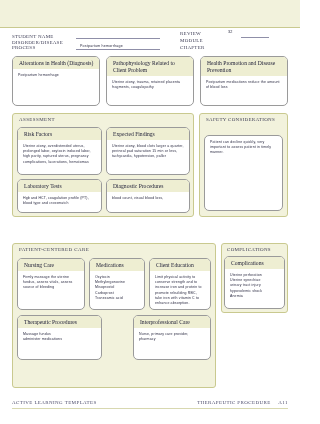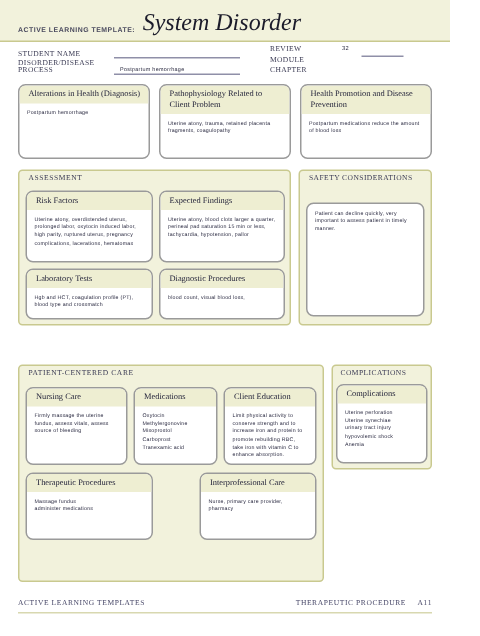--- a/index.html
+++ b/index.html
@@ -149,24 +149,20 @@
     text-transform: uppercase;
   }
   .footer-right span { margin-left: 6px; }
 </style>
 </head>
 <body>
 
 <div class="page">
 
   <div class="header-band"></div>
-  <div class="header-inner">
-    <div class="alt-label">Active Learning Template:</div>
-    <div class="template-title">System Disorder</div>
-  </div>
 
   <div class="meta">
     <div class="meta-row">
       <div class="meta-label">Student Name</div>
       <div class="rule short">
         <span class="hand"></span>
       </div>
     </div>
     <div class="meta-row" style="margin-top:2.5px;">
       <div class="meta-label">Disorder/Disease Process</div>

